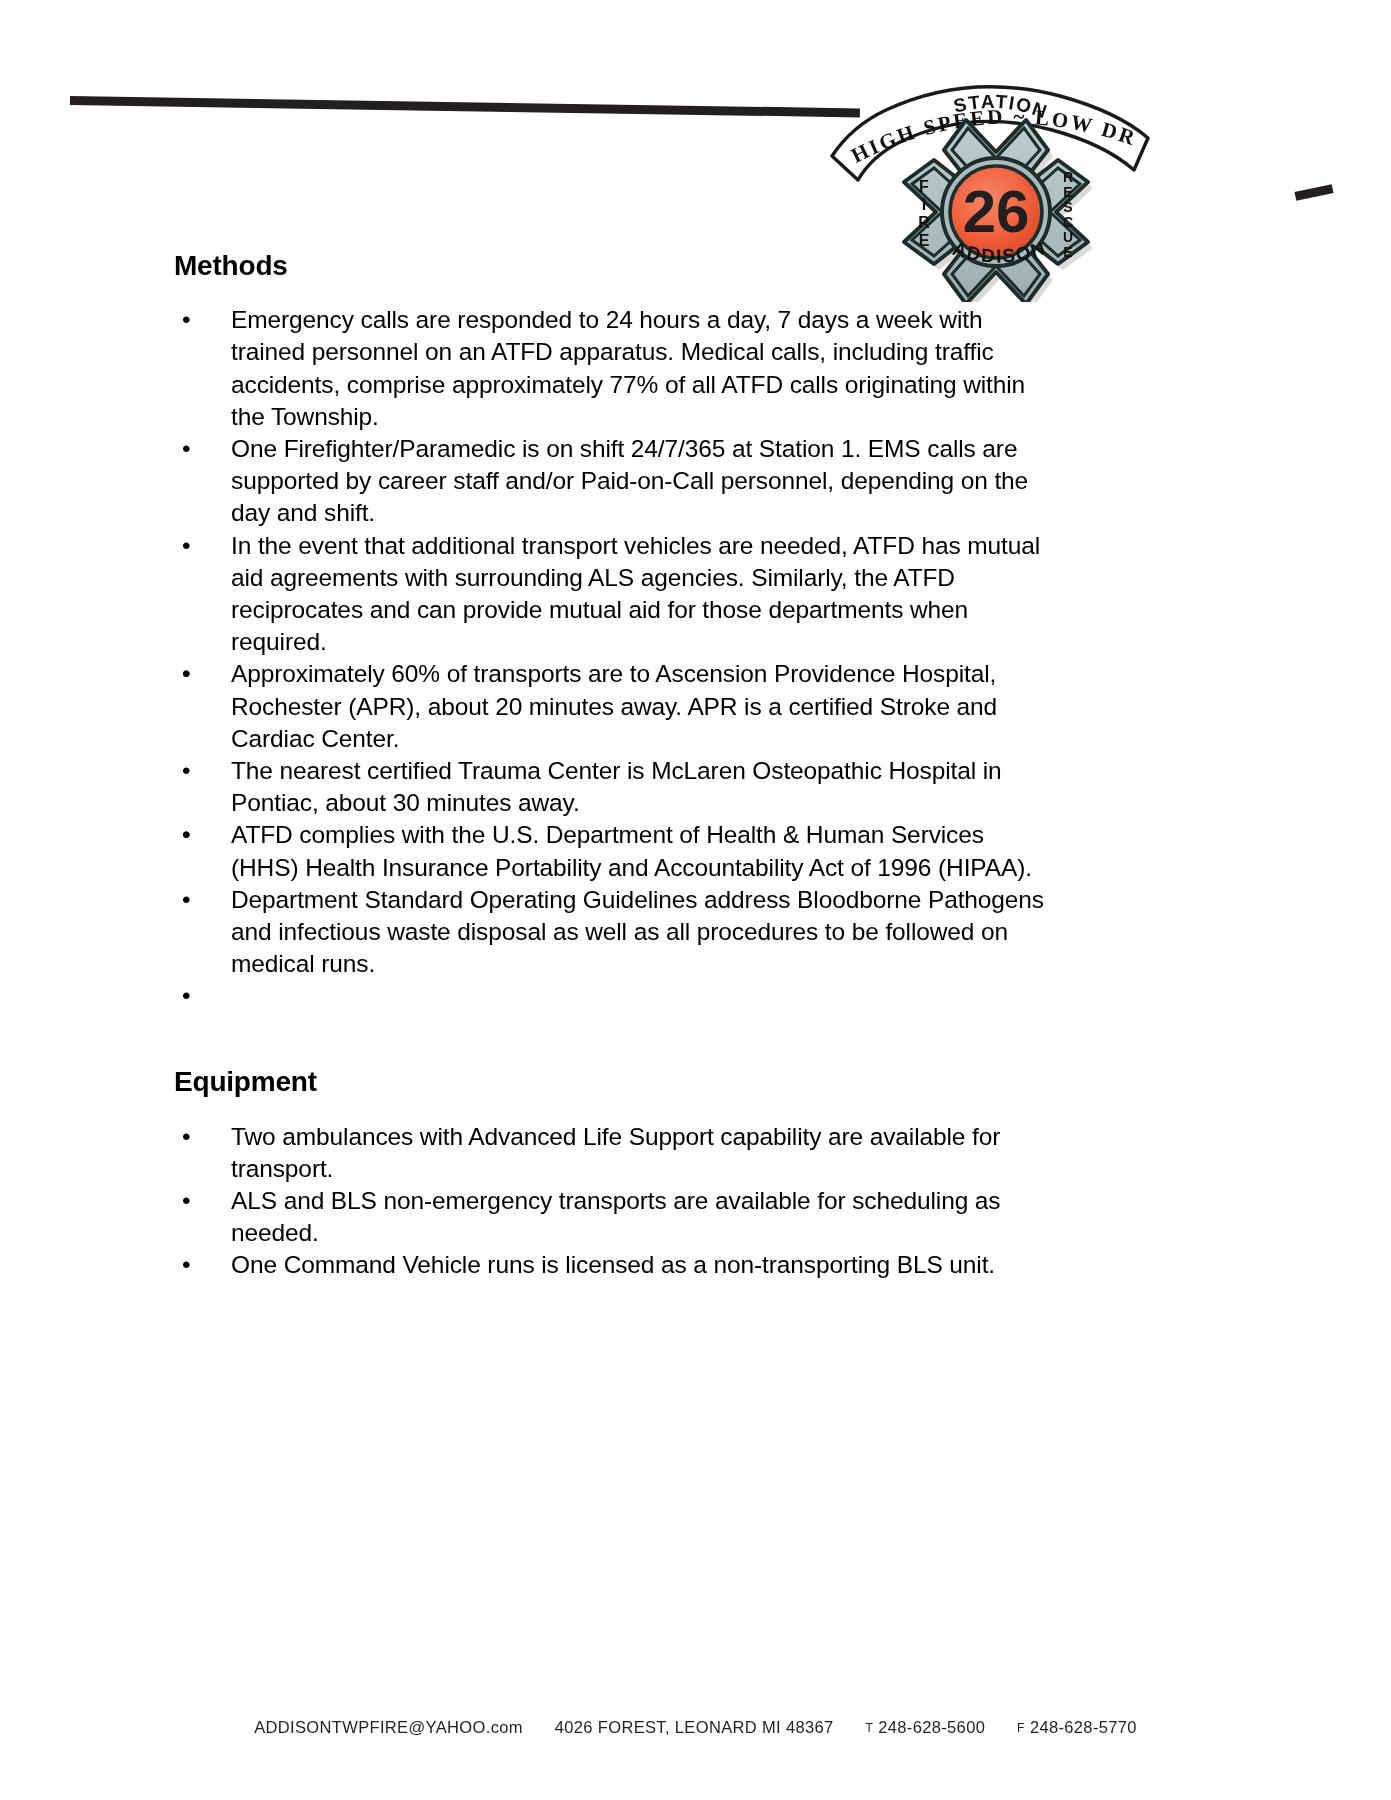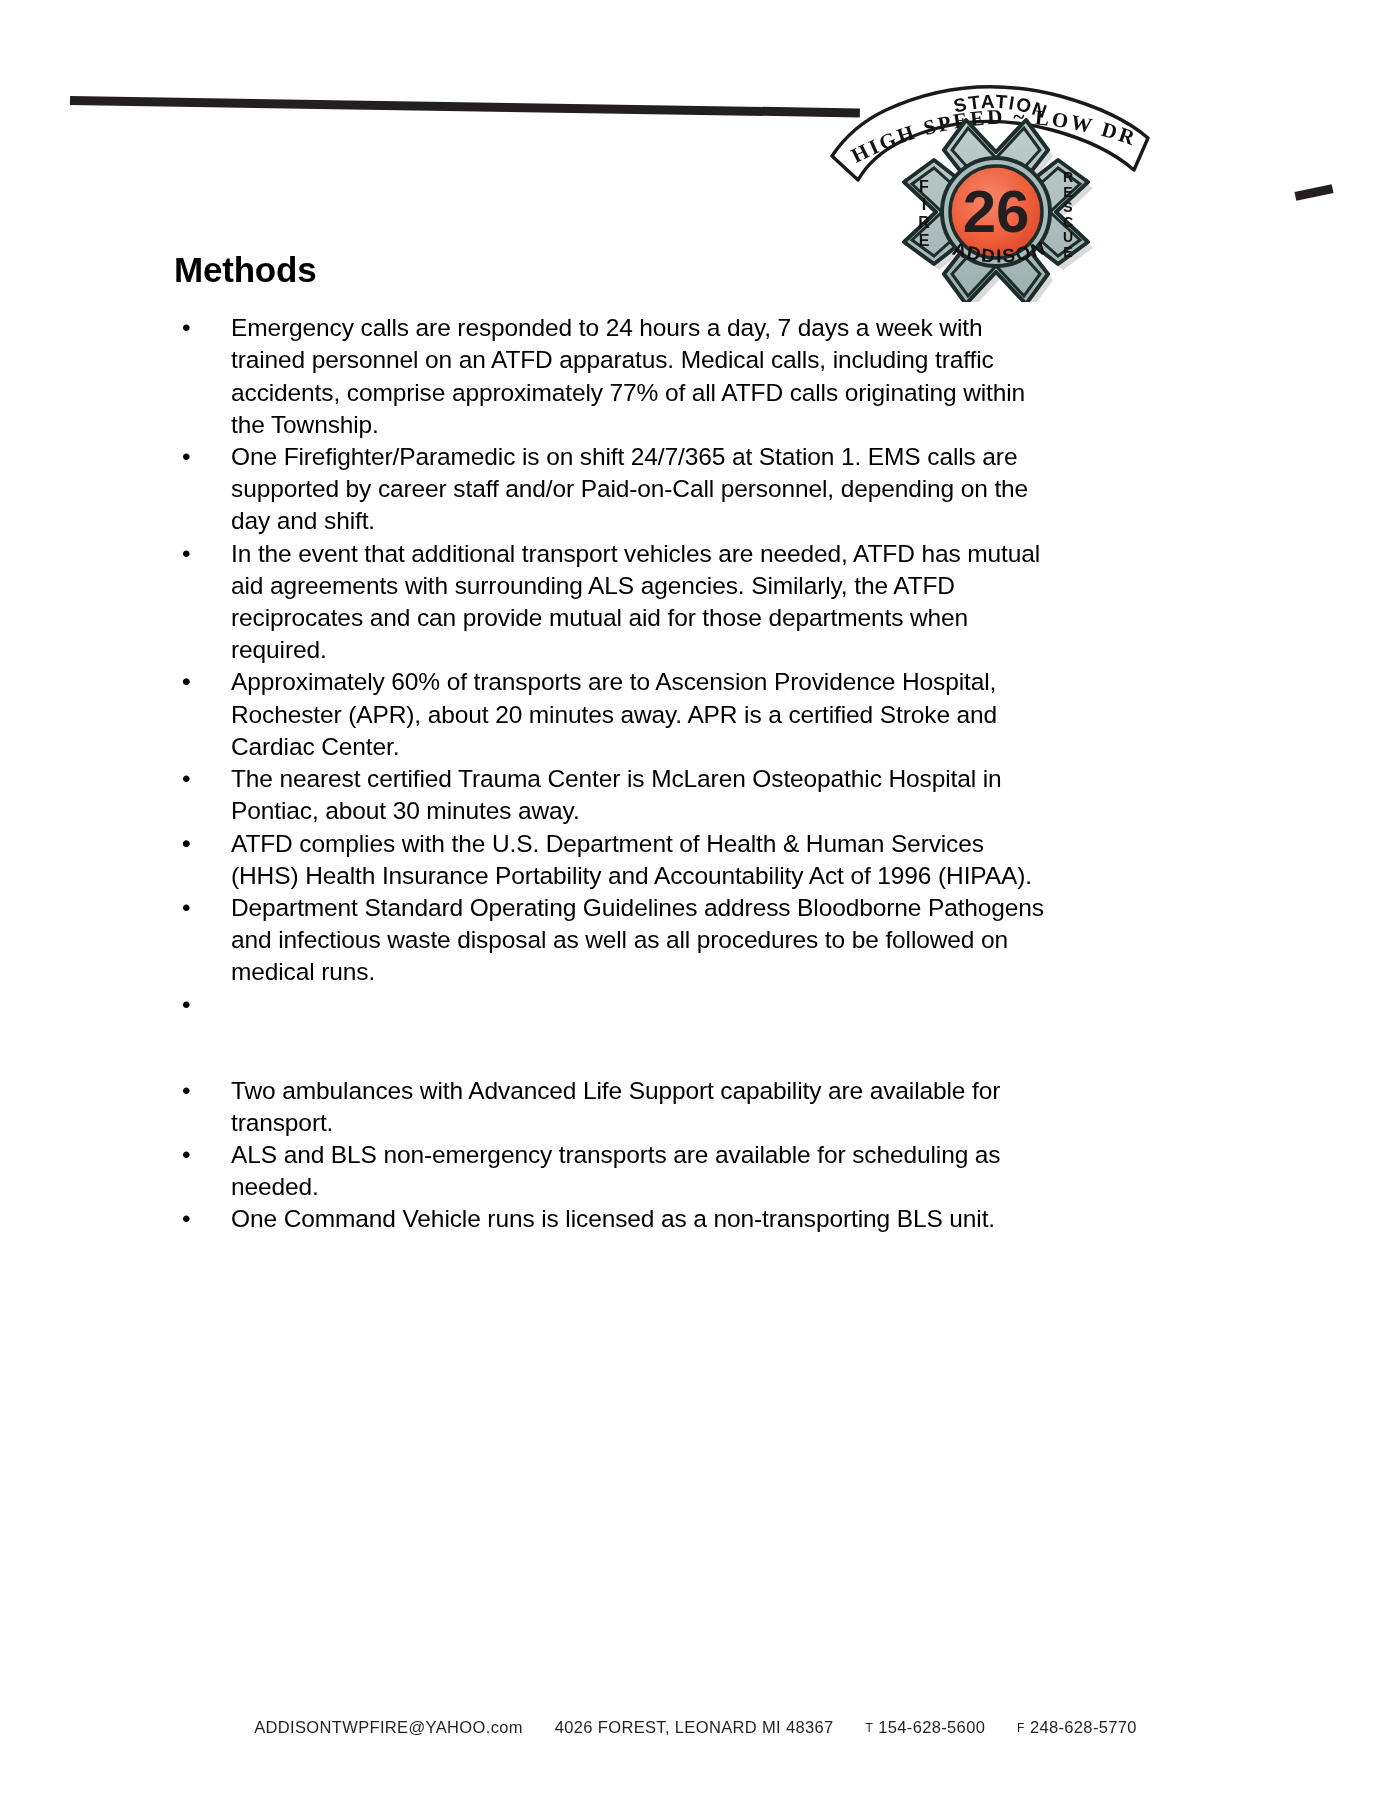--- a/index.html
+++ b/index.html
@@ -55,21 +55,21 @@
   #logo-svg { display: block; }
 
   
   #content {
     position: absolute;
     left: 174px;
     top: 250px;
     width: 870px;
   }
   .section-heading {
-    font-size: 35px;
+    font-size: 28px;
     font-weight: bold;
     letter-spacing: -0.2px;
     margin: 0 0 22px 0;
     line-height: 1.15;
   }
   ul.bullets {
     list-style: none;
     margin: 0;
     padding: 0;
   }
@@ -234,20 +234,21 @@
       <span class="bullet-dot">•</span>
       <span>Department Standard Operating Guidelines address Bloodborne Pathogens and infectious waste disposal as well as all procedures to be followed on medical runs.</span>
     </li>
     <li>
       <span class="bullet-dot">•</span>
     </li>
   </ul>
 
   <div class="gap-after-methods"></div>
 
+  <h2 class="section-heading">Equipment</h2>
 
   <ul class="bullets">
     <li>
       <span class="bullet-dot">•</span>
       <span>Two ambulances with Advanced Life Support capability are available for transport.</span>
     </li>
     <li>
       <span class="bullet-dot">•</span>
       <span>ALS and BLS non-emergency transports are available for scheduling as needed.</span>
     </li>
@@ -257,17 +258,17 @@
     </li>
   </ul>
 </div>
 
 <div id="footer">
   <span class="seg">ADDISONTWPFIRE@YAHOO.com</span>
   <span class="spacer"></span>
   <span class="seg">4026 FOREST, LEONARD MI 48367</span>
   <span class="spacer"></span>
   <span class="tag">T</span>
-  <span class="seg">154-628-5600</span>
+  <span class="seg">248-628-5600</span>
   <span class="spacer"></span>
   <span class="tag">F</span>
   <span class="seg">248-628-5770</span>
 </div>
 
 </body></html>

